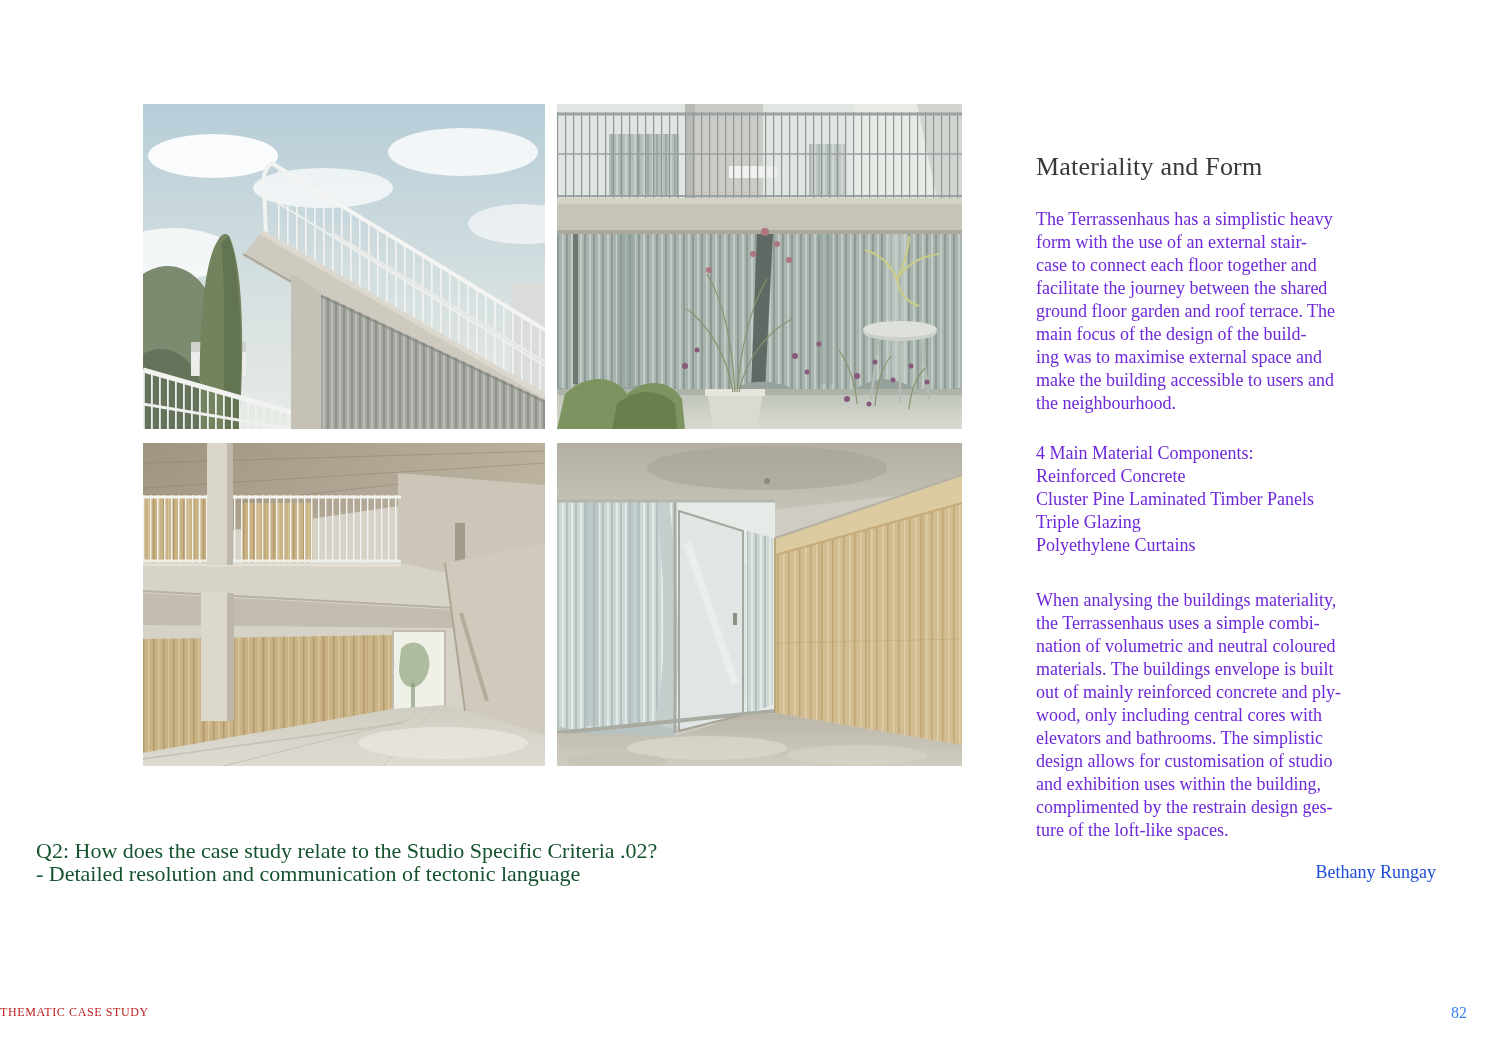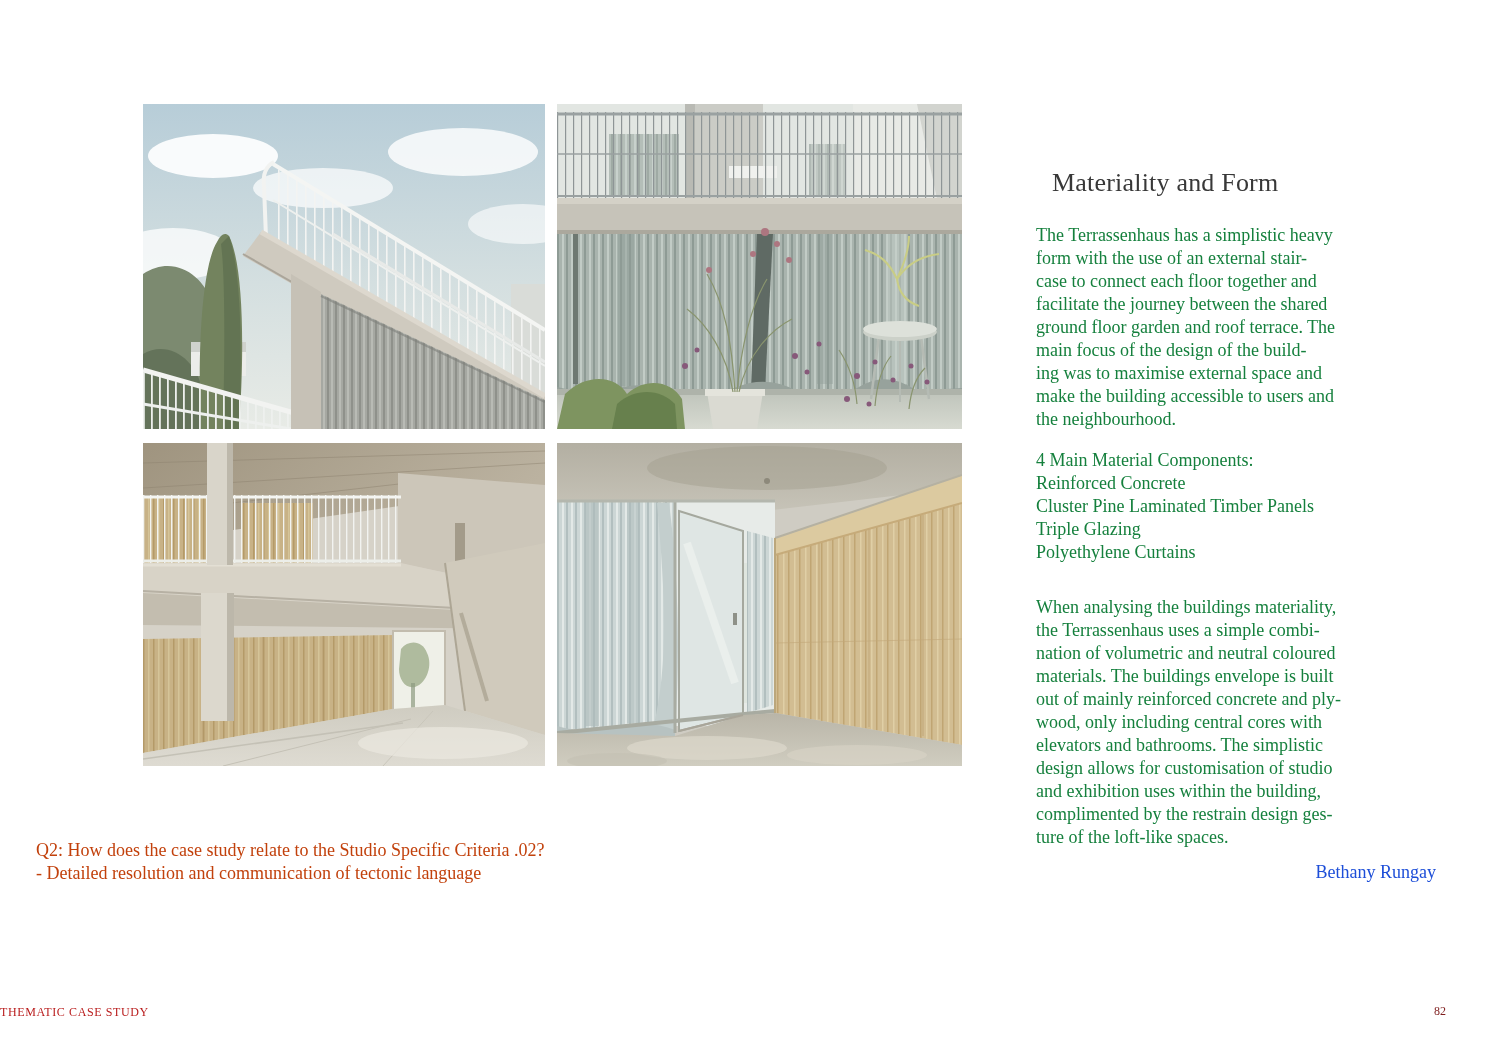--- a/index.html
+++ b/index.html
@@ -9,33 +9,33 @@
     font-family:"Liberation Serif","DejaVu Serif",serif;
   }
   .photo{position:absolute;overflow:hidden;background:#e7e7e3}
   .photo svg{display:block;width:100%;height:100%}
   #photo-tl{left:143px;top:104px;width:402px;height:325px}
   #photo-tr{left:557px;top:104px;width:405px;height:325px}
   #photo-bl{left:143px;top:443px;width:402px;height:323px}
   #photo-br{left:557px;top:443px;width:405px;height:323px}
 
   .article{position:absolute;left:1036px;top:152px;width:400px}
-  .article .title{font-size:26px;font-weight:normal;color:#383838;margin:16px;letter-spacing:.2px}
-  .body-text{font-size:18px;color:#15803d;line-height:23px;white-space:pre-line}
+  .article .title{font-size:26px;font-weight:normal;color:#383838;margin:0;letter-spacing:.2px}
+  .body-text{font-size:18px;color:#6d28d9;line-height:23px;white-space:pre-line}
   .para-1{margin-top:26px}
-  .materials{margin-top:18px}
+  .materials{margin-top:27px}
   .para-2{margin-top:32px}
 
   .author{position:absolute;left:1036px;top:862px;width:400px;text-align:right;
           font-size:18px;color:#1d4ed8}
   .question{position:absolute;left:36px;top:839px;width:700px;
-            font-size:18px;color:#c2410c;line-height:23px;white-space:pre-line}
+            font-size:22px;color:#14532d;line-height:23px;white-space:pre-line}
   .footer-label{position:absolute;left:0;top:1005px;width:100%;text-align:left;
                 font-size:12px;color:#b91c1c;letter-spacing:.6px}
-  .page-number{position:absolute;right:43px;top:1004px;font-size:12px;color:#7f1d1d}
+  .page-number{position:absolute;right:22px;top:1004px;font-size:16px;color:#3b82f6}
 </style>
 </head>
 <body>
 
 <div class="photo" id="photo-tl">
 <svg viewBox="0 0 402 325" preserveAspectRatio="none">
   <defs>
     <linearGradient id="sky1" x1="0" y1="0" x2="0" y2="1">
       <stop offset="0" stop-color="#b7cdd8"></stop>
           <stop offset=".55" stop-color="#d4dfe0"></stop>

